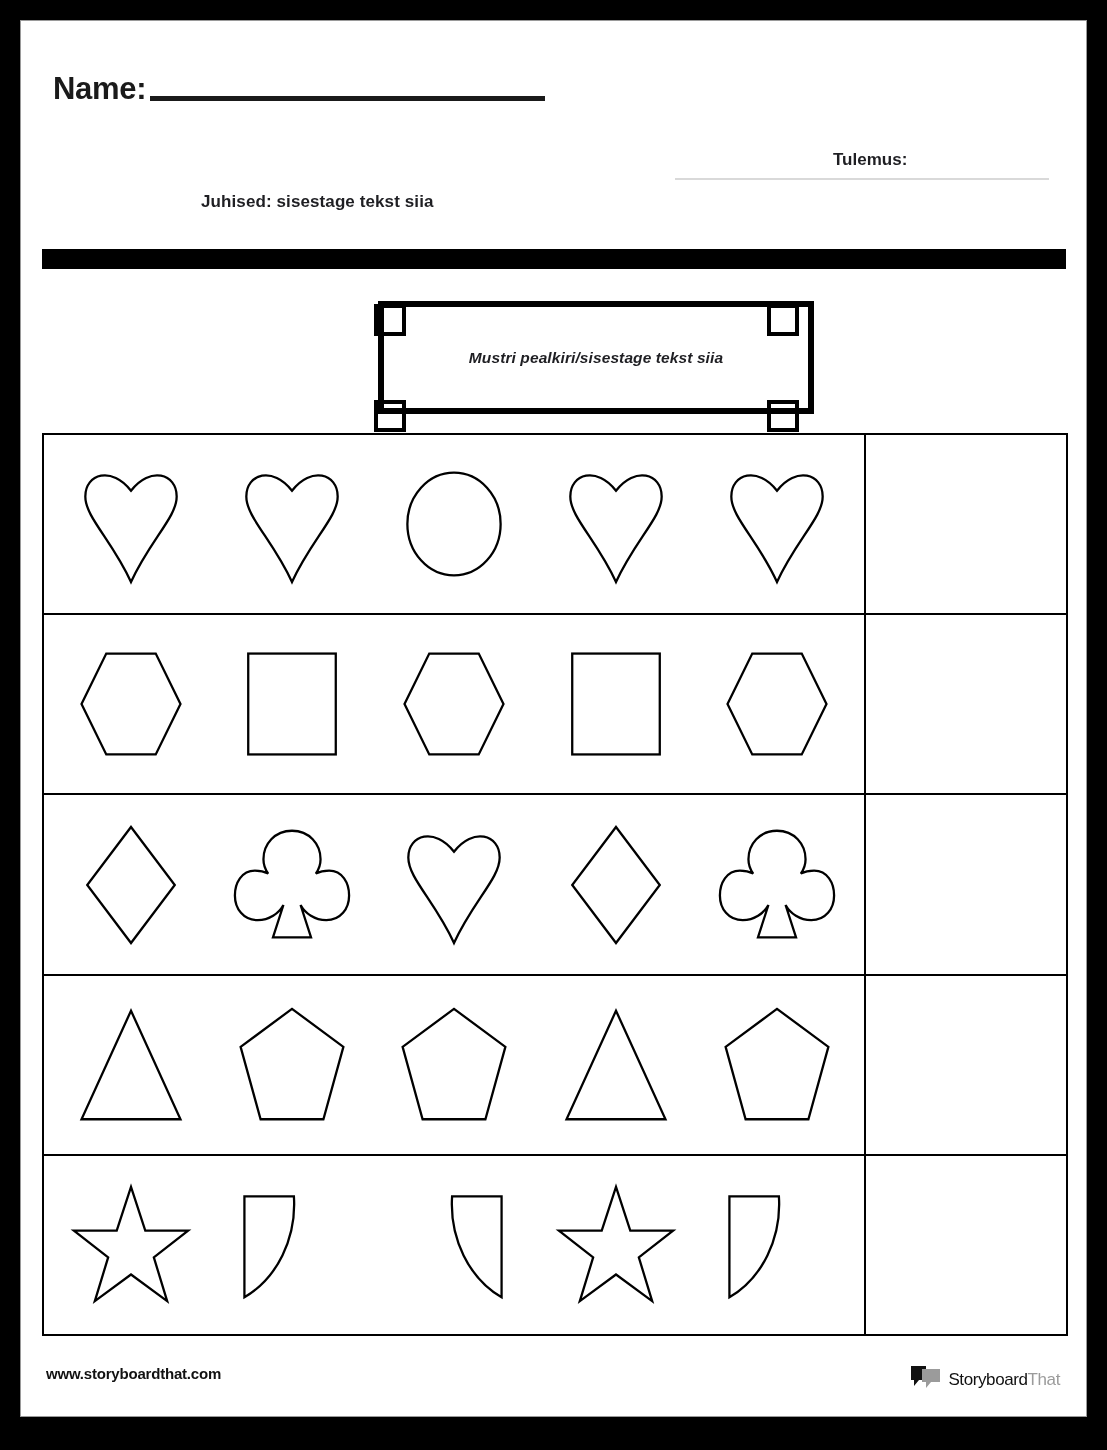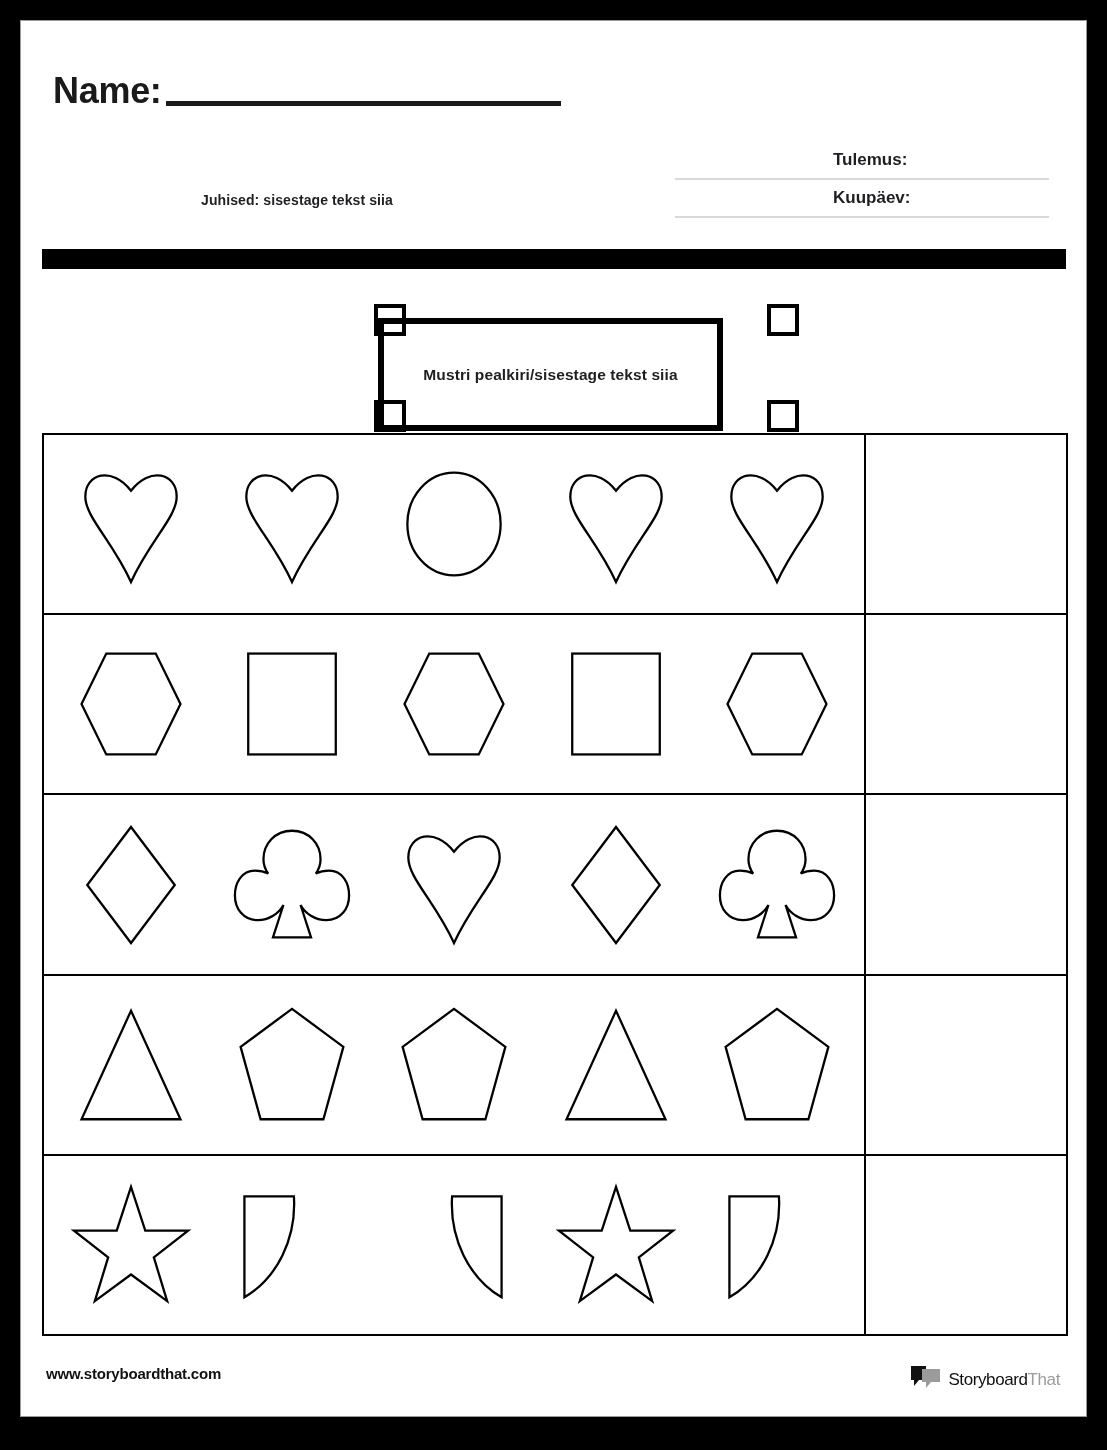--- a/index.html
+++ b/index.html
@@ -33,40 +33,40 @@
 
   
   .name-row {
     position: absolute;
     left: 32px;
     top: 52px;
     display: flex;
     align-items: flex-end;
   }
   .name-label {
-    font-size: 36px;
+    font-size: 31px;
     font-weight: 700;
     color: #1a1a1a;
     letter-spacing: -0.3px;
     line-height: 1;
     font-stretch: condensed;
   }
   .name-line {
     width: 395px;
     height: 5px;
     background: #1a1a1a;
     margin-left: 4px;
     margin-bottom: 3px;
   }
 
   .instructions {
     position: absolute;
     left: 180px;
     top: 171px;
-    font-size: 14px;
+    font-size: 17px;
     font-weight: 700;
     color: #1f1f23;
     letter-spacing: 0.1px;
   }
 
   
   .meta-block {
     position: absolute;
     left: 654px;
     top: 121px;
@@ -101,28 +101,29 @@
   .title-wrap {
     position: absolute;
     left: 335px;
     top: 268px;
     width: 460px;
     height: 155px;
   }
   .title-box {
     position: absolute;
     left: 22px;
-    top: 29px;
-    width: 345px;
+    top: 12px;
+    width: 436px;
     height: 113px;
     border: 6px solid #000000;
     background: #ffffff;
     display: flex;
     align-items: center;
     justify-content: center;
+    font-style: italic;
   }
   .title-text {
     font-size: 15.5px;
     font-weight: 700;
     color: #1f1f23;
     letter-spacing: 0.1px;
     text-align: center;
   }
   .corner {
     position: absolute;
@@ -223,23 +224,20 @@
     <div class="name-row">
       <span class="name-label">Name:</span>
       <span class="name-line"></span>
     </div>
 
     <div class="instructions">Juhised: sisestage tekst siia</div>
 
     <div class="meta-block">
       <div class="meta-row">
         <span class="meta-label">Tulemus:</span>
-      </div>
-      <div class="meta-row">
-        <span class="meta-label">Kuupäev:</span>
       </div>
     </div>
 
     <div class="band"></div>
 
     <div class="title-wrap">
       <div class="title-box">
         <span class="title-text">Mustri pealkiri/sisestage tekst siia</span>
       </div>
       <span class="corner tl"></span>

